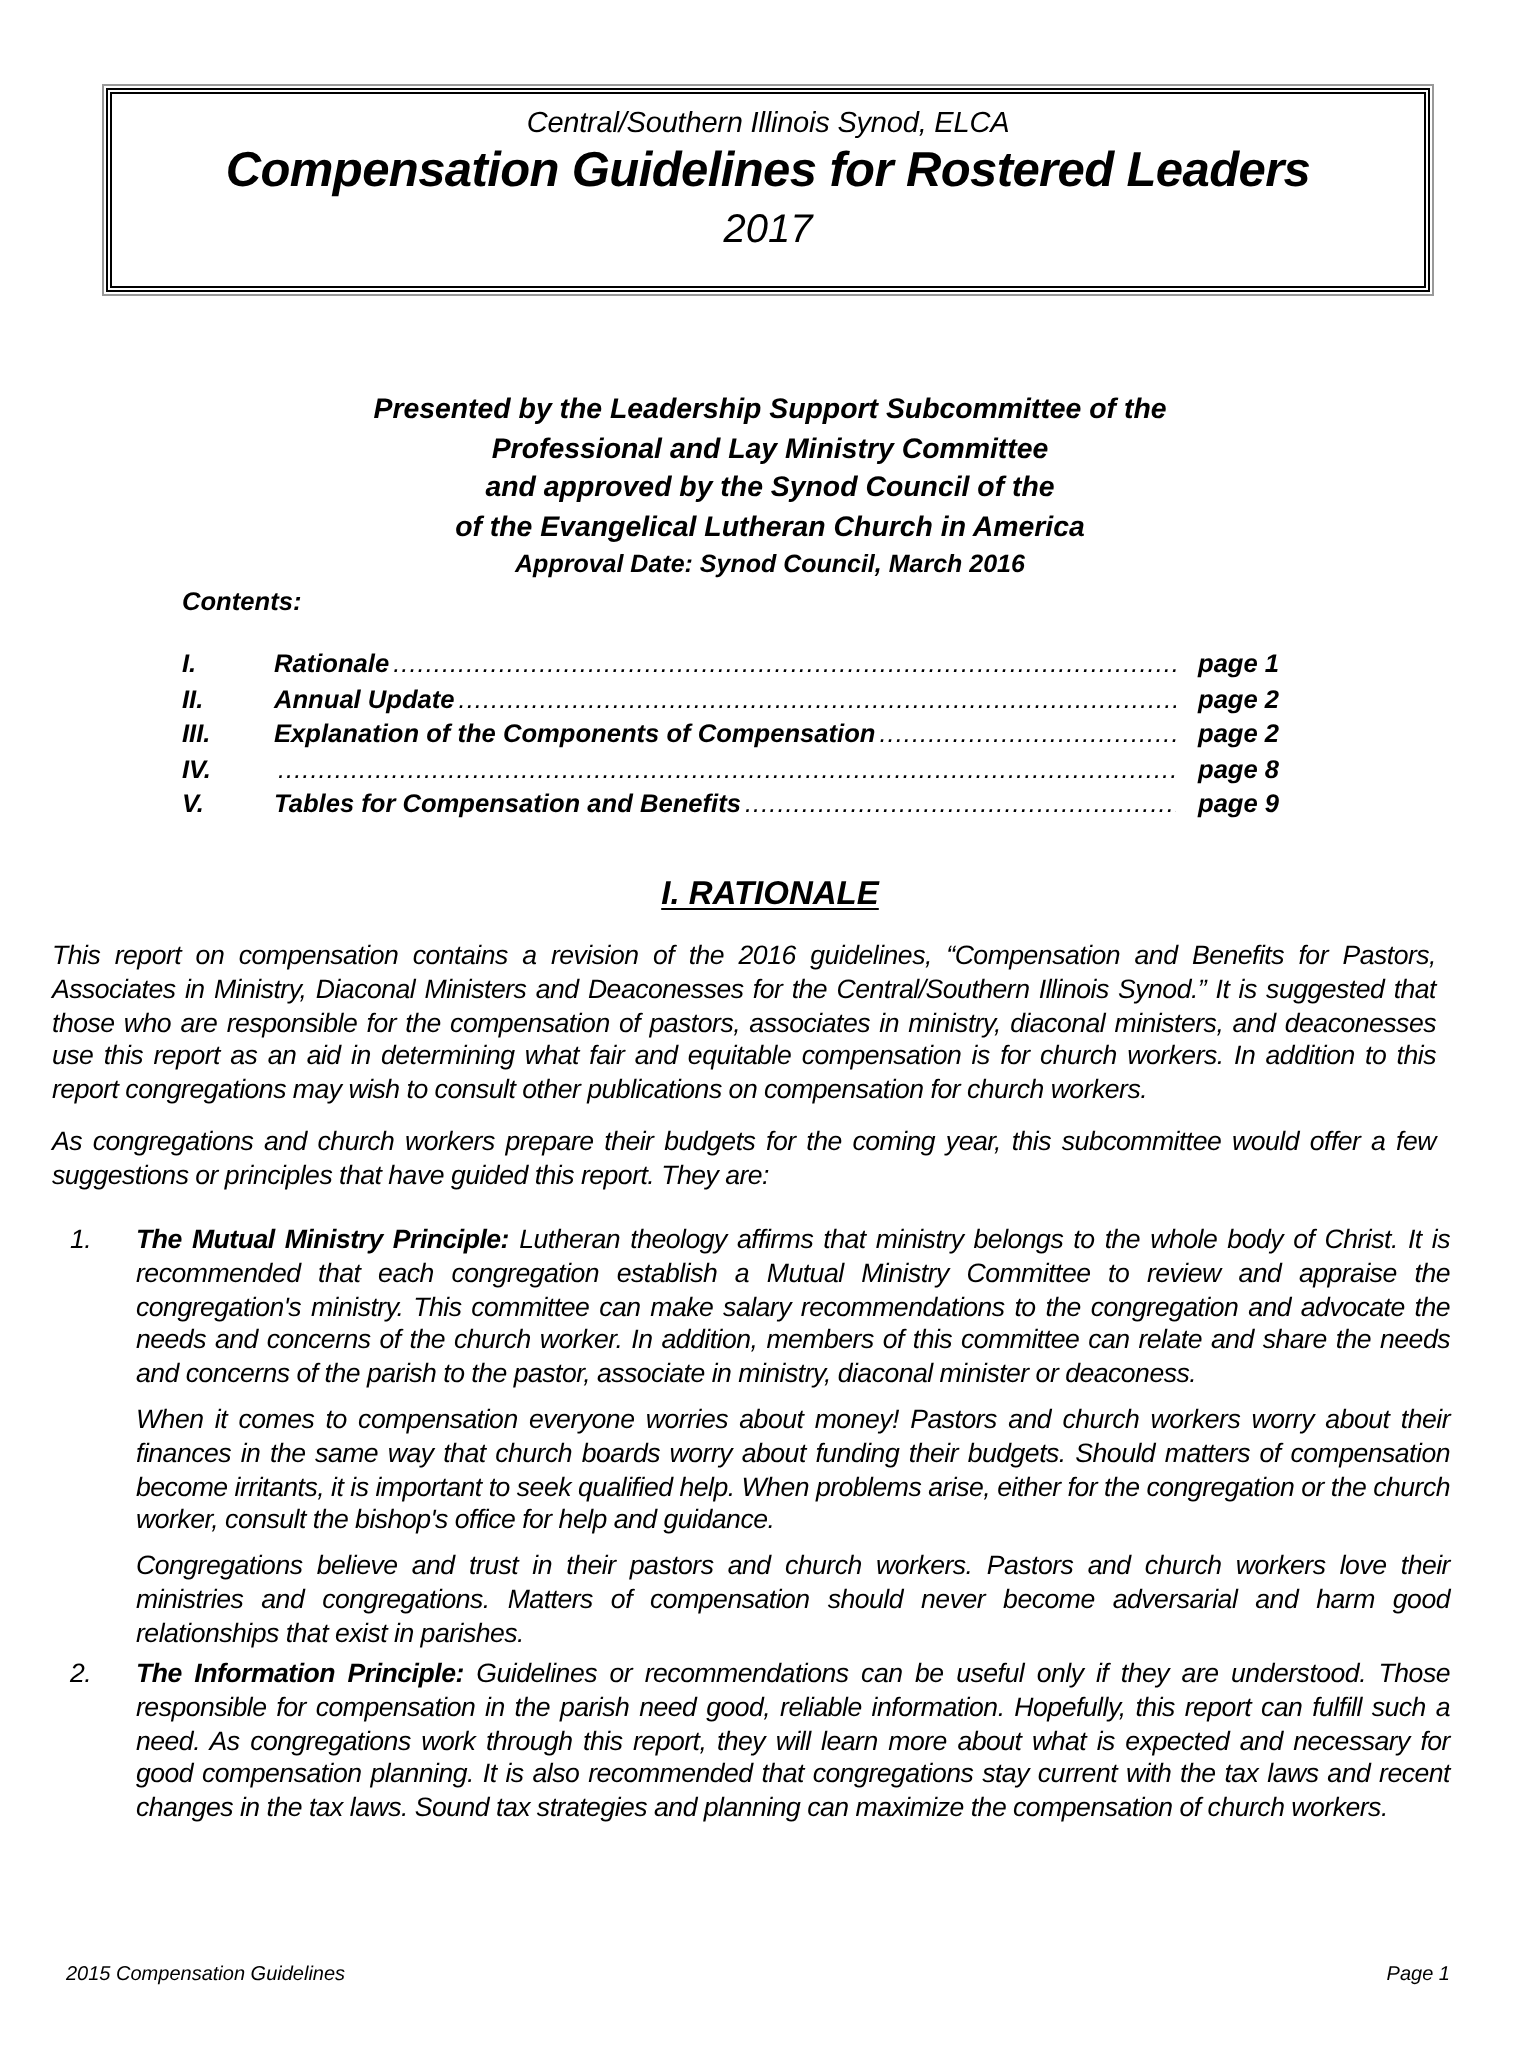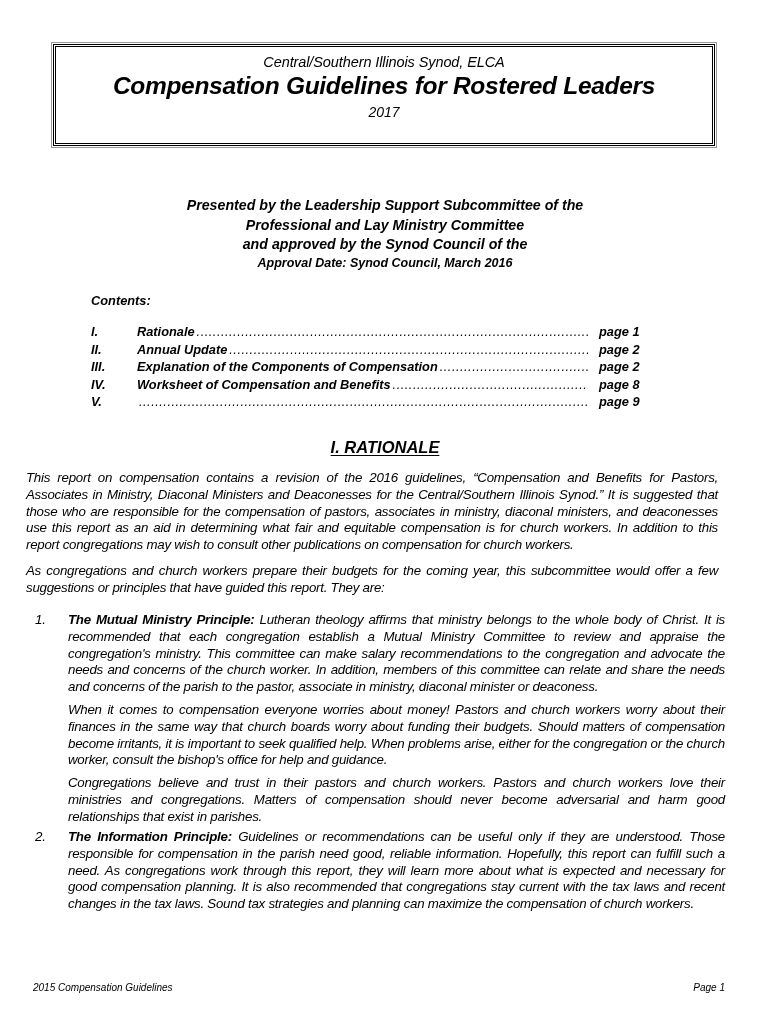--- a/index.html
+++ b/index.html
@@ -7,21 +7,21 @@
   body { position: relative; font-family: "Liberation Sans", sans-serif; color: #000; }
 
   .title-box {
     position: absolute; left: 53px; top: 44px; width: 662px; height: 102px;
     border: 3px double #000;
     outline: 1px solid #999; outline-offset: 1px;
     text-align: center;
   }
   .title-box .org { font-size: 14.5px; margin-top: 7px; letter-spacing: -0.1px; }
   .title-box .main-title { font-size: 24.5px; font-weight: bold; margin-top: 2px; letter-spacing: -0.3px; }
-  .title-box .year { font-size: 14px; margin-top: 4px; }
+  .title-box .year { font-size: 20px; margin-top: 4px; }
 
   .presented {
     position: absolute; left: 0; width: 770px; top: 168px;
     text-align: center; font-weight: bold; font-size: 14.2px; line-height: 19.5px; margin-top: 28px;
   }
   .presented .approval { font-size: 12.5px; line-height: 17px; }
 
   .contents-label {
     position: absolute; left: 91px; top: 293px; font-weight: bold; font-size: 12.8px;
   }
@@ -66,20 +66,21 @@
 <div class="title-box">
   <div class="org">Central/Southern Illinois Synod, ELCA</div>
   <div class="main-title">Compensation Guidelines for Rostered Leaders</div>
   <div class="year">2017</div>
 </div>
 
 <div class="presented">
   <div>Presented by the Leadership Support Subcommittee of the</div>
   <div>Professional and Lay Ministry Committee</div>
   <div>and approved by the Synod Council of the</div>
+  <div>of the Evangelical Lutheran Church in America</div>
   <div class="approval">Approval Date:  Synod Council, March 2016</div>
 </div>
 
 <div class="contents-label">Contents:</div>
 
 <div class="toc">
   <div class="toc-row">
     <span class="toc-num">I.</span>
     <span class="toc-title">Rationale</span>
     <span class="toc-dots">...................................................................................................................................................................</span>
@@ -92,26 +93,26 @@
     <span class="toc-page">page 2</span>
   </div>
   <div class="toc-row">
     <span class="toc-num">III.</span>
     <span class="toc-title">Explanation of the Components of Compensation</span>
     <span class="toc-dots">...................................................................................................................................................................</span>
     <span class="toc-page">page 2</span>
   </div>
   <div class="toc-row">
     <span class="toc-num">IV.</span>
-    <span class="toc-title">Worksheet of Compensation and Benefits</span>
     <span class="toc-dots">...................................................................................................................................................................</span>
     <span class="toc-page">page 8</span>
   </div>
   <div class="toc-row">
     <span class="toc-num">V.</span>
+    <span class="toc-title">Tables for Compensation and Benefits</span>
     <span class="toc-dots">...................................................................................................................................................................</span>
     <span class="toc-page">page 9</span>
   </div>
 </div>
 
 <div class="section-heading">
   <span>I.  RATIONALE</span>
 </div>
 
 <p class="body-text p1">This report on compensation contains a revision of the 2016 guidelines, “Compensation and Benefits for Pastors, Associates in Ministry, Diaconal Ministers and Deaconesses for the Central/Southern Illinois Synod.” It is suggested that those who are responsible for the compensation of pastors, associates in ministry, diaconal ministers, and deaconesses use this report as an aid in determining what fair and equitable compensation is for church workers. In addition to this report congregations may wish to consult other publications on compensation for church workers.</p>

